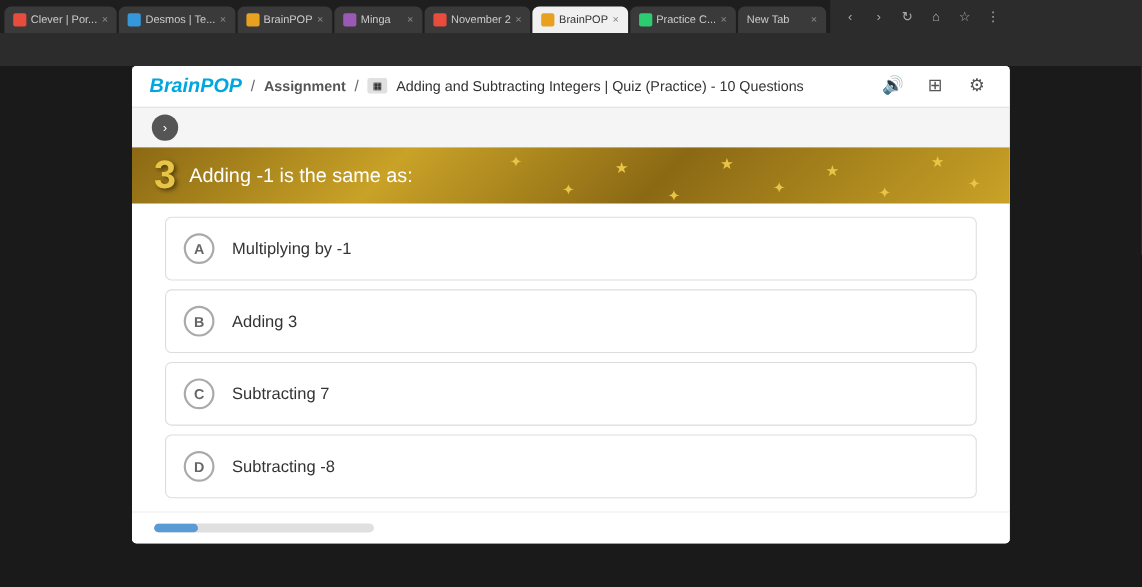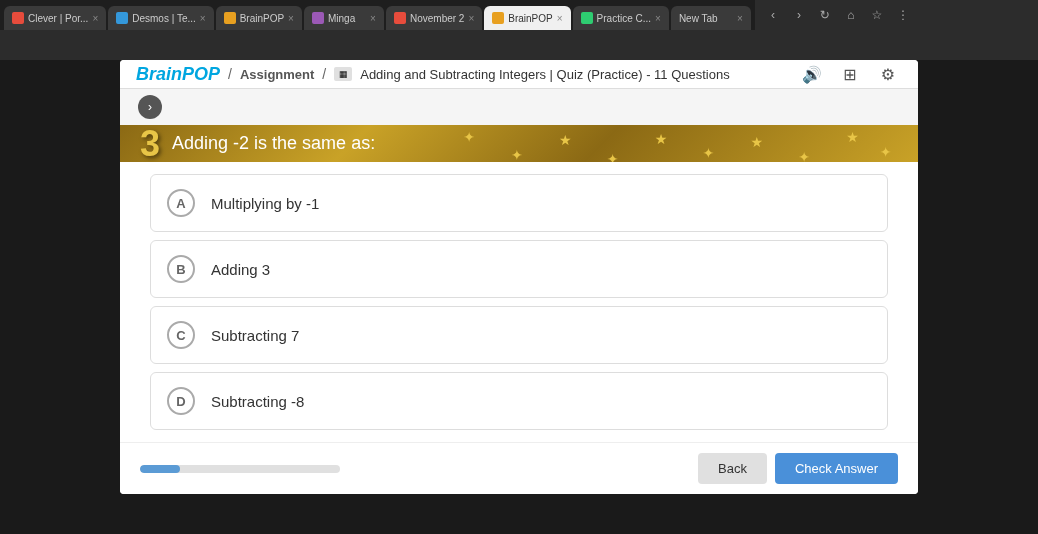--- a/index.html
+++ b/index.html
@@ -394,21 +394,21 @@
   </div>
 
   <div class="content-area">
 
     <div class="brainpop-header">
       <span class="brainpop-logo">BrainPOP</span>
       <span class="breadcrumb-separator">/</span>
       <span class="breadcrumb-link">Assignment</span>
       <span class="breadcrumb-separator">/</span>
       <span class="breadcrumb-icon">▦</span>
-      <span class="breadcrumb-current">Adding and Subtracting Integers | Quiz (Practice) - 11 Questions</span>
+      <span class="breadcrumb-current">Adding and Subtracting Integers | Quiz (Practice) - 10 Questions</span>
       <div class="header-right">
         <div class="icon-btn">🔊</div>
         <div class="icon-btn">⊞</div>
         <div class="icon-btn">⚙</div>
       </div>
     </div>
 
     <div style="padding: 6px 14px; background: #f5f5f5; display:flex; align-items:center;">
       <div class="collapse-btn">›</div>
     </div>
@@ -420,21 +420,21 @@
         <span class="s" style="left:25%;top:20%;">★</span>
         <span class="s" style="left:35%;top:70%;">✦</span>
         <span class="s" style="left:45%;top:15%;">★</span>
         <span class="s" style="left:55%;top:55%;">✦</span>
         <span class="s" style="left:65%;top:25%;">★</span>
         <span class="s" style="left:75%;top:65%;">✦</span>
         <span class="s" style="left:85%;top:10%;">★</span>
         <span class="s" style="left:92%;top:50%;">✦</span>
       </div>
       <span class="quiz-number">3</span>
-      <span class="quiz-question">Adding -2 is the same as:</span>
+      <span class="quiz-question">Adding -1 is the same as:</span>
     </div>
 
     <div class="options-container">
 
       <div class="option-row">
         <div class="option-label">
           <span>A</span>
         </div>
         <span class="option-text">Multiplying by -1</span>
       </div>
@@ -459,20 +459,16 @@
         </div>
         <span class="option-text">Subtracting -8</span>
       </div>
 
     </div>
 
     <div class="quiz-footer">
       <div class="progress-bar-container">
         <div class="progress-bar-fill" style="width: 20%;"></div>
       </div>
-      <div class="footer-buttons">
-        <button class="btn-back">Back</button>
-        <button class="btn-check">Check Answer</button>
-      </div>
     </div>
 
   </div>
 </div>
 
 </body></html>

